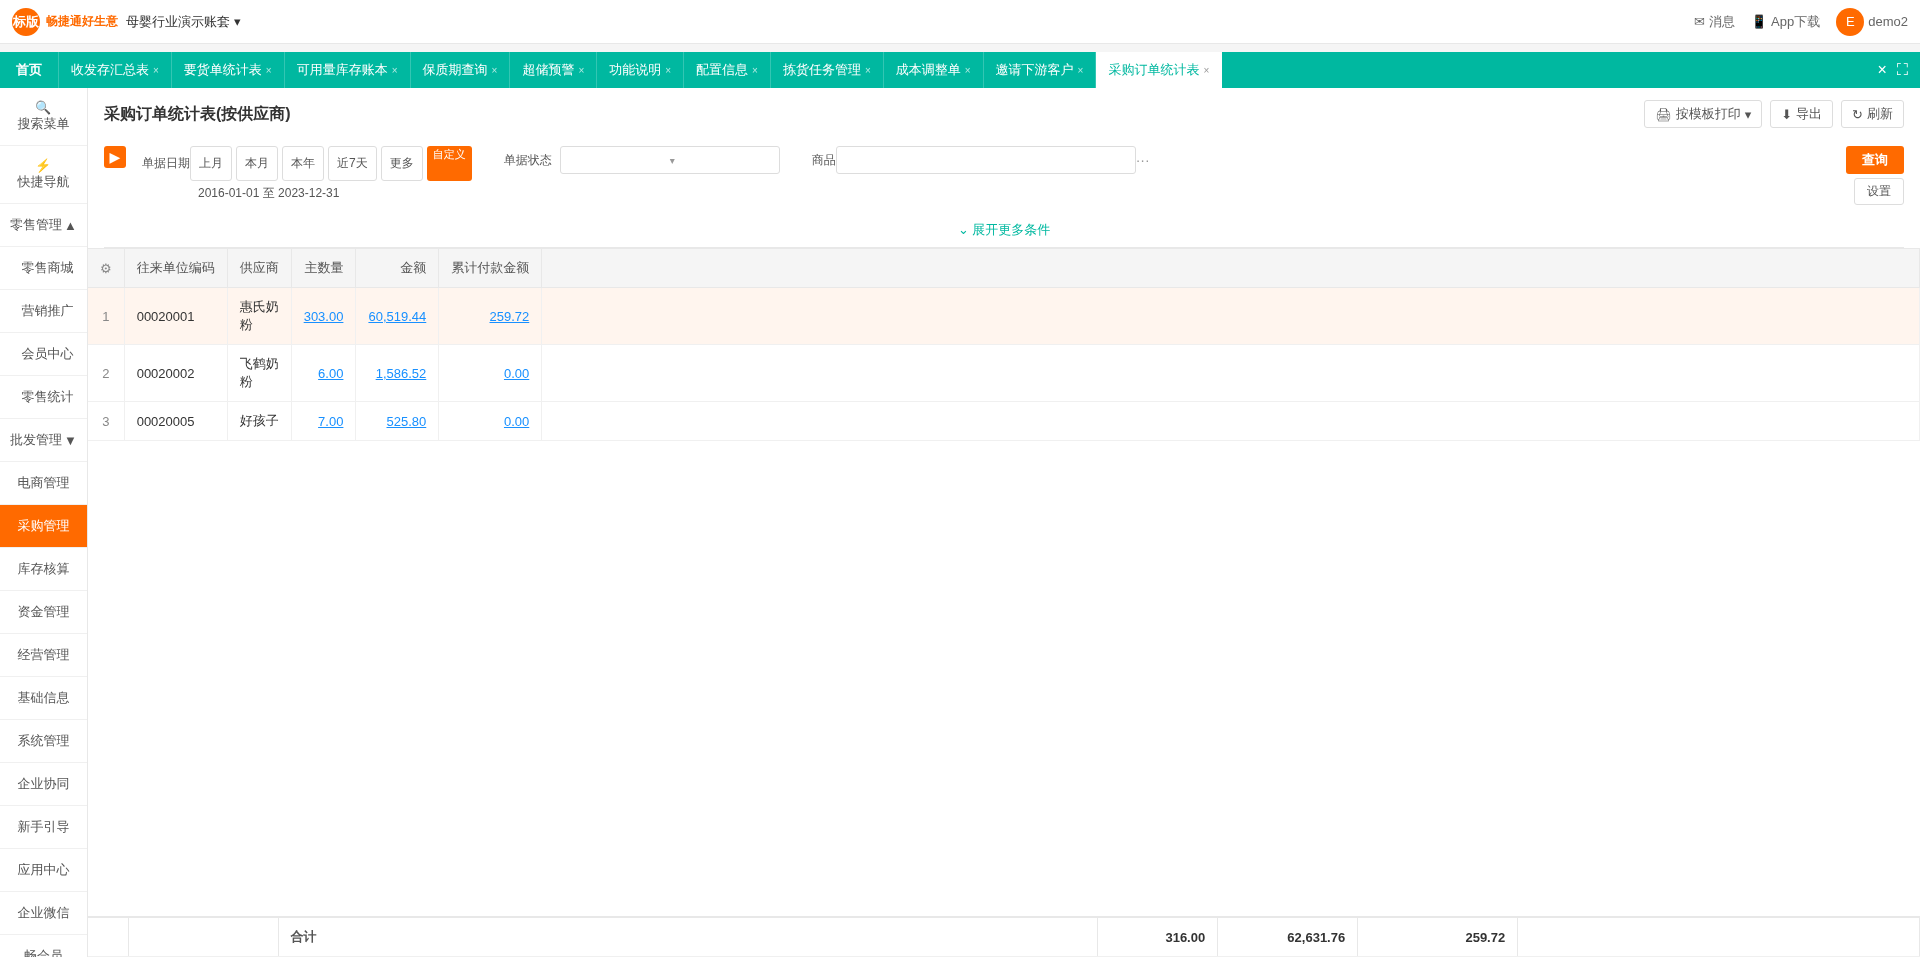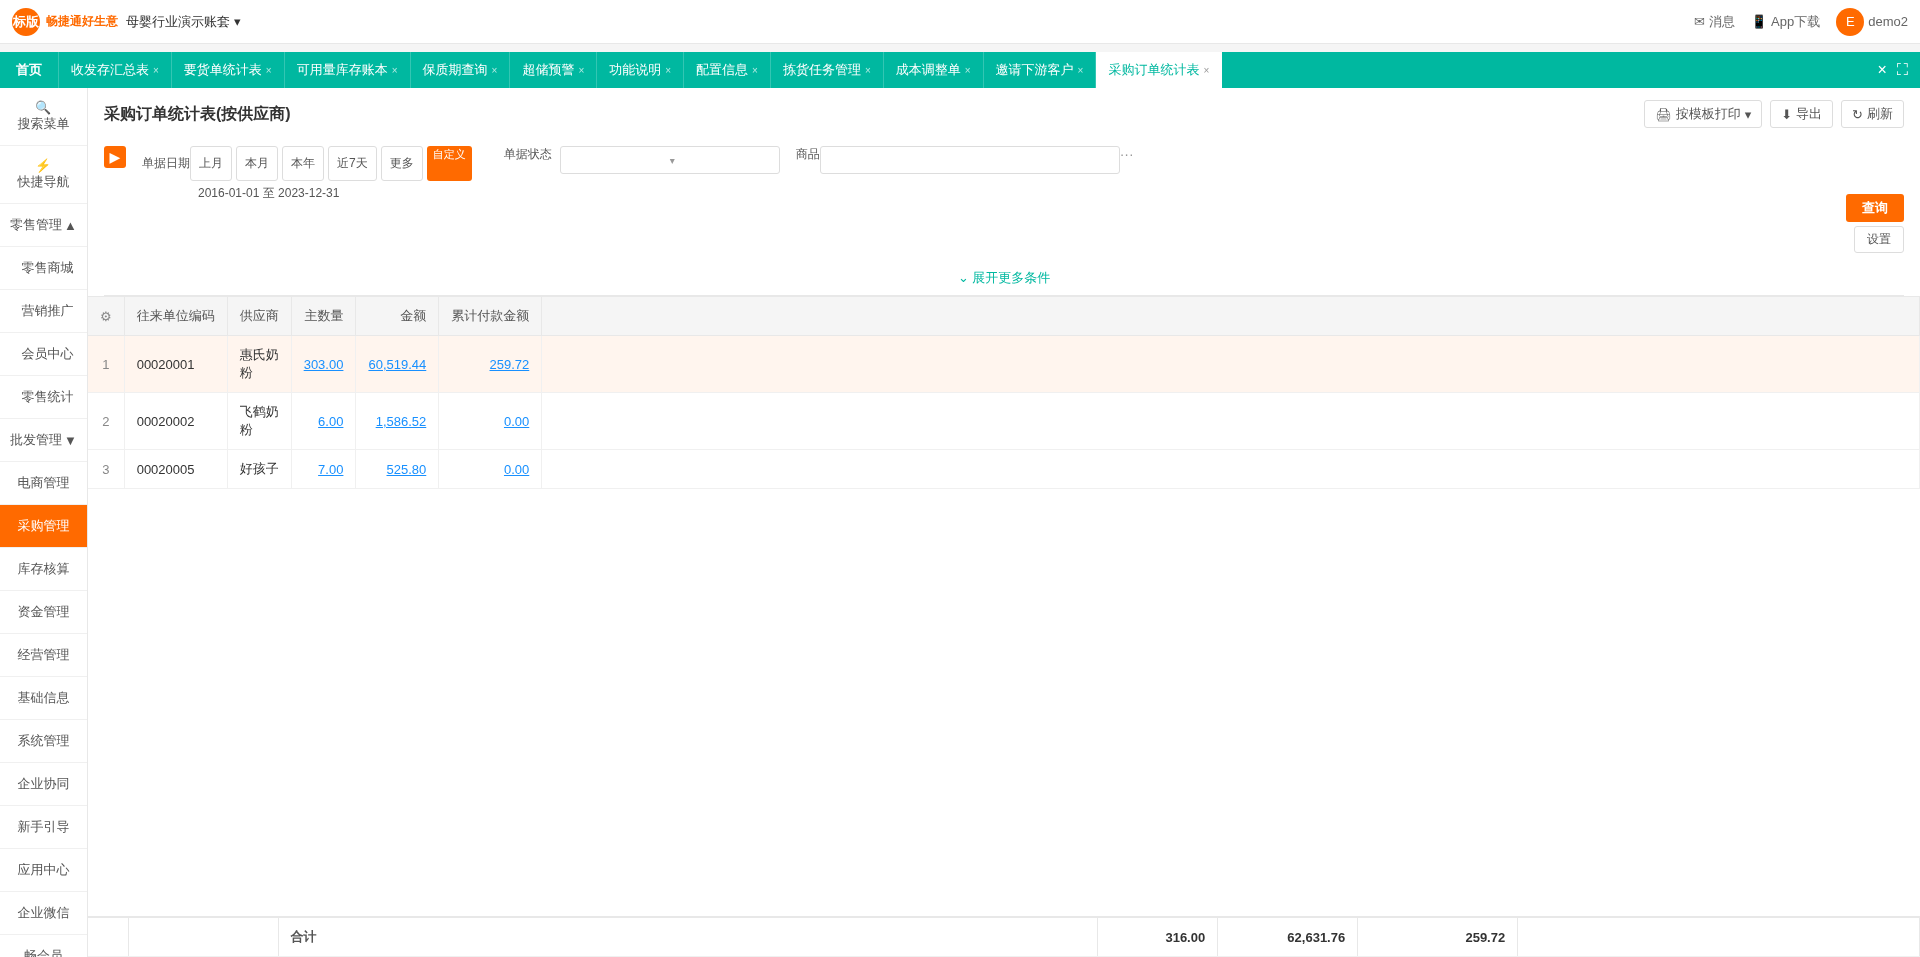--- a/index.html
+++ b/index.html
@@ -464,37 +464,37 @@
                 <button class="filter-date-btn">近7天</button>
                 <button class="filter-date-btn">更多</button>
                 <span class="filter-custom-badge">自定义</span>
               </div>
             </div>
             <div style="display:flex; align-items:center; gap:8px; margin-left:56px;">
               <span class="filter-date-range">2016-01-01 至 2023-12-31</span>
             </div>
           </div>
 
-          <div style="display:flex; gap:8px; margin-left:16px;">
+          <div style="display:flex; align-items:center; gap:8px; margin-left:16px;">
             <span class="filter-label">单据状态</span>
             <div class="filter-select">
               <span></span>
               <span class="arrow">▾</span>
             </div>
           </div>
 
-          <div style="display:flex; ">
+          <div style="display:flex; align-items:center; margin-left:16px;">
             <span class="filter-label">商品</span>
             <div class="filter-input-wrap" style="min-width:300px;">
               <input type="text" style="">
             </div>
             <span class="filter-ellipsis">···</span>
           </div>
 
-          <div style="margin-left: auto; display:flex; flex-direction:column; gap:4px; align-items:flex-end;margin-top:48px;">
+          <div style="margin-left: auto; display:flex; flex-direction:column; gap:4px; align-items:flex-end;">
             <button class="btn-query">查询</button>
             <button class="btn-setting">设置</button>
           </div>
         </div>
 
         <div style="text-align:center; padding: 4px 0 8px;">
           <button class="expand-row-btn">
             <span>⌄</span>
             <span>展开更多条件</span>
           </button>

